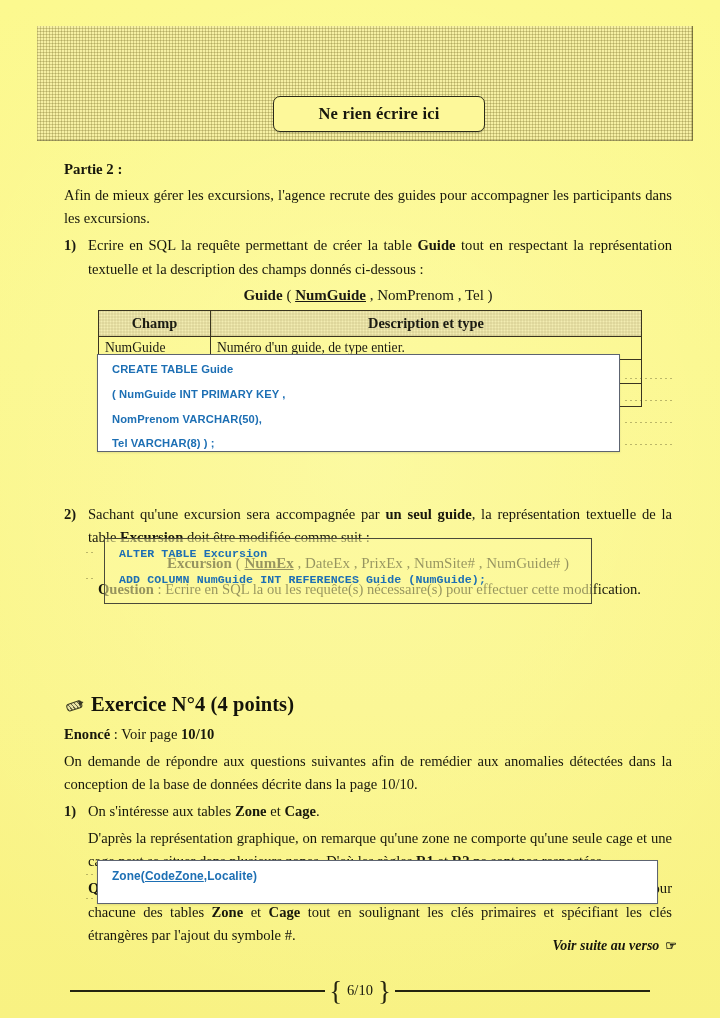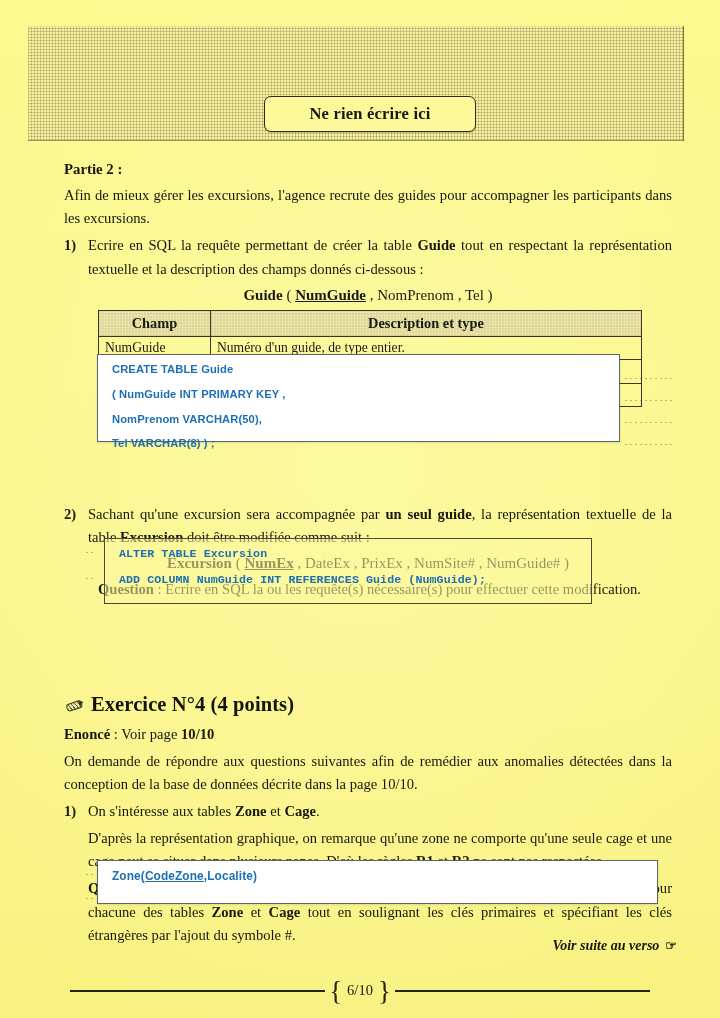--- a/index.html
+++ b/index.html
@@ -35,21 +35,21 @@
     position: absolute;
     height: 1px;
     background-image: repeating-linear-gradient(90deg,
       rgba(90,85,40,0.40) 0px, rgba(90,85,40,0.40) 2px,
       rgba(90,85,40,0.0) 2px, rgba(90,85,40,0.0) 5px);
   }
 
   
   .header-band {
     position: absolute;
-    left: 28px;
+    left: 37px;
     top: 26px;
     width: 655px;
     height: 114px;
     background-color: #f6f0a4;
     background-image:
       repeating-linear-gradient(0deg, rgba(120,110,40,0.30) 0px, rgba(120,110,40,0.30) 1px, rgba(0,0,0,0) 1px, rgba(0,0,0,0) 3px),
       repeating-linear-gradient(90deg, rgba(120,110,40,0.30) 0px, rgba(120,110,40,0.30) 1px, rgba(0,0,0,0) 1px, rgba(0,0,0,0) 3px);
     border-right: 1px solid rgba(60,55,20,0.55);
     border-bottom: 1px solid rgba(60,55,20,0.45);
   }
@@ -169,21 +169,21 @@
   .ans-box--white {
     background: #ffffff;
     border: 1.2px solid #5d6470;
     box-shadow: 0 1px 2px rgba(0,0,0,0.10);
   }
   .ans-box--tinted {
     background: rgba(253,250,160,0.55);
     border: 1.4px solid #4a4a3a;
   }
 
-  #box-create { left: 97px; top: 354px; width: 523px; height: 88px; }
+  #box-create { left: 97px; top: 354px; width: 523px; height: 98px; }
   #box-alter  { left: 104px; top: 538px; width: 488px; height: 66px; font-family: Liberation Mono, monospace; }
   #box-zone   { left: 97px; top: 860px; width: 561px; height: 44px; }
 
   #box-alter .line { font-size: 11.6px; margin-bottom: 14px; }
   #box-zone  .line { font-size: 11.9px; margin-bottom: 15px; }
   #box-zone  .line u { text-decoration: underline; }
 
   
   .ex-head {
     display: flex;

